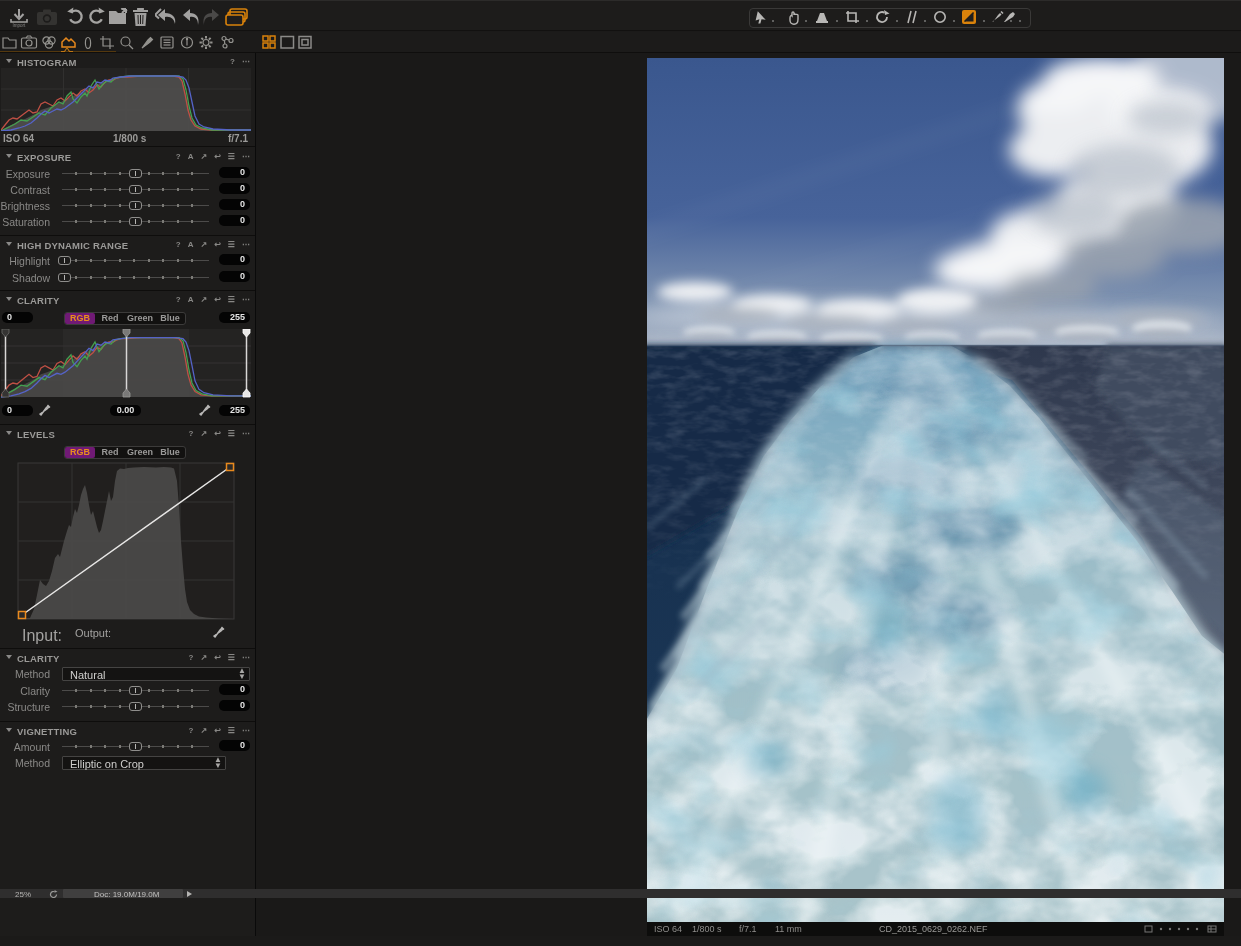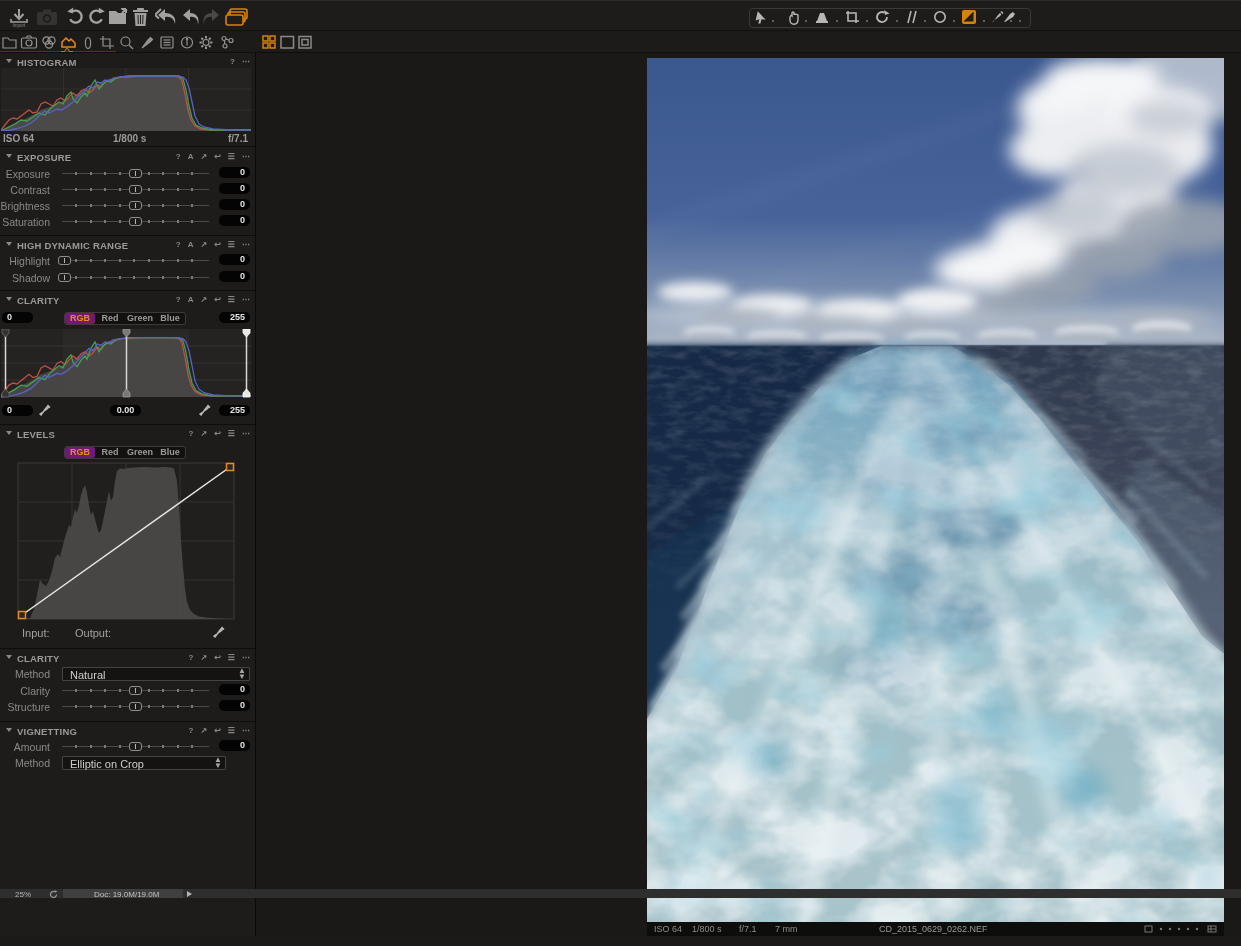--- a/index.html
+++ b/index.html
@@ -372,21 +372,21 @@
         <line x1="166" y1="4" x2="166" y2="160"></line>
       <line x1="4" y1="43" x2="220" y2="43"></line>
         <line x1="4" y1="82" x2="220" y2="82"></line>
         <line x1="4" y1="121" x2="220" y2="121"></line>
     </g>
     <path d="M4,160 L16,159 20,150 23,136 26,121 29,125 32,127 35,122 38,112 41,99 44,95 46,98 48,90 50,82 53,72 55,66 57,68 59,58 61,50 63,54 65,46 67,36 69,30 71,26 73,34 75,46 77,56 79,52 81,60 83,68 85,74 87,71 89,62 91,52 93,42 95,32 97,42 99,38 101,22 103,12 106,9.5 110,10 114,9 120,8.5 130,8 142,8.5 150,8 157,8.5 160,9.5 163,22 165,48 167,82 169,108 171,130 173,143 176,151 180,155 185,157.5 192,158.5 205,159.5 220,160 Z" fill="#4a4948" opacity="0.95"></path>
     <line x1="8" y1="156" x2="216" y2="8" stroke="#e8e7e6" stroke-width="1.5"></line>
     <rect x="4.5" y="152.5" width="7" height="7" fill="#2a2928" stroke="#e8891d" stroke-width="1.5"></rect>
     <rect x="212.5" y="4.5" width="7" height="7" fill="#2a2928" stroke="#e8891d" stroke-width="1.5"></rect>
   </svg>
-  <div class="abs" style="left:22px;top:574px;color:#a3a2a0;font-size:11px">Input:</div>
+  <div class="abs" style="left:22px;top:574px;color:#a3a2a0;font-size:16px">Input:</div>
   <div class="abs" style="left:75px;top:574px;color:#a3a2a0;font-size:11px">Output:</div>
   <svg class="abs" style="left:212px;top:572px" width="14" height="15" viewBox="0 0 14 15">
       <path d="M3,12 L8,5 l2,-2 1,1 -2,2 -7,5 Z M9.5,2 l2.5,2.5" stroke="#b8b7b6" stroke-width="1.4" fill="none"></path>
     </svg>
   <div class="sep" style="top:595px"></div>
 
   <div class="sec-h" style="top:598px">
       <span class="tri"></span>
       <span class="t">CLARITY</span>
     <span class="hicons">
@@ -658,21 +658,21 @@
     </g>
     <g mask="url(#mT)">
         <rect x="0" y="287" width="577" height="258" filter="url(#seaTex)" opacity="0.22"></rect>
       </g>
     <line x1="0" y1="287.5" x2="577" y2="287.5" stroke="#5a6a80" stroke-width="1.5" opacity="0.75"></line>
   </svg>
   <div class="abs" style="left:391px;top:869px;width:577px;height:14px;background:#0d0d0c;color:#8f8e8c;font-size:9px;line-height:14px">
     <span class="abs" style="left:7px">ISO 64</span>
     <span class="abs" style="left:45px">1/800 s</span>
     <span class="abs" style="left:92px">f/7.1</span>
-    <span class="abs" style="left:128px">7 mm</span>
+    <span class="abs" style="left:128px">11 mm</span>
     <span class="abs" style="left:232px;color:#9b9a98">CD_2015_0629_0262.NEF</span>
     <svg class="abs" style="left:497px;top:3px" width="75" height="8" viewBox="0 0 75 8">
       <rect x="1" y="1" width="7" height="6" fill="none" stroke="#777675" stroke-width="1"></rect>
       <g fill="#777675">
           <circle cx="17" cy="4" r="1.2"></circle>
           <circle cx="26" cy="4" r="1.2"></circle>
           <circle cx="35" cy="4" r="1.2"></circle>
           <circle cx="44" cy="4" r="1.2"></circle>
           <circle cx="53" cy="4" r="1.2"></circle>
         </g>

